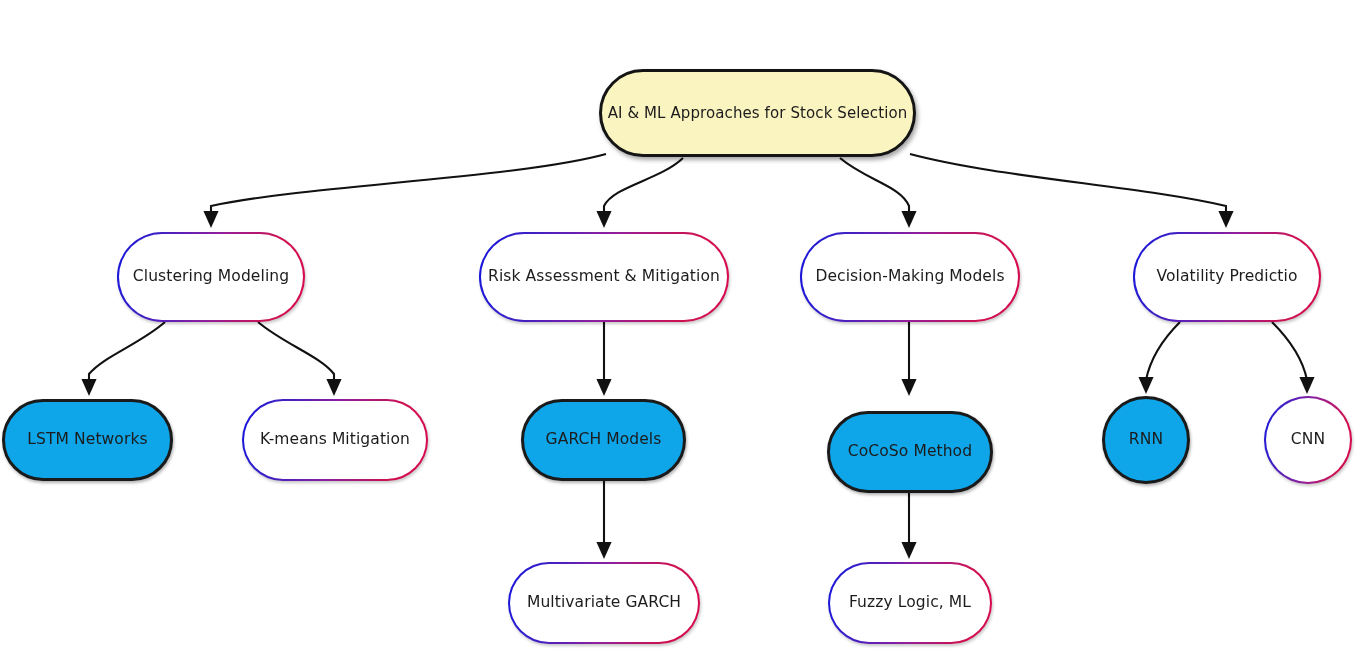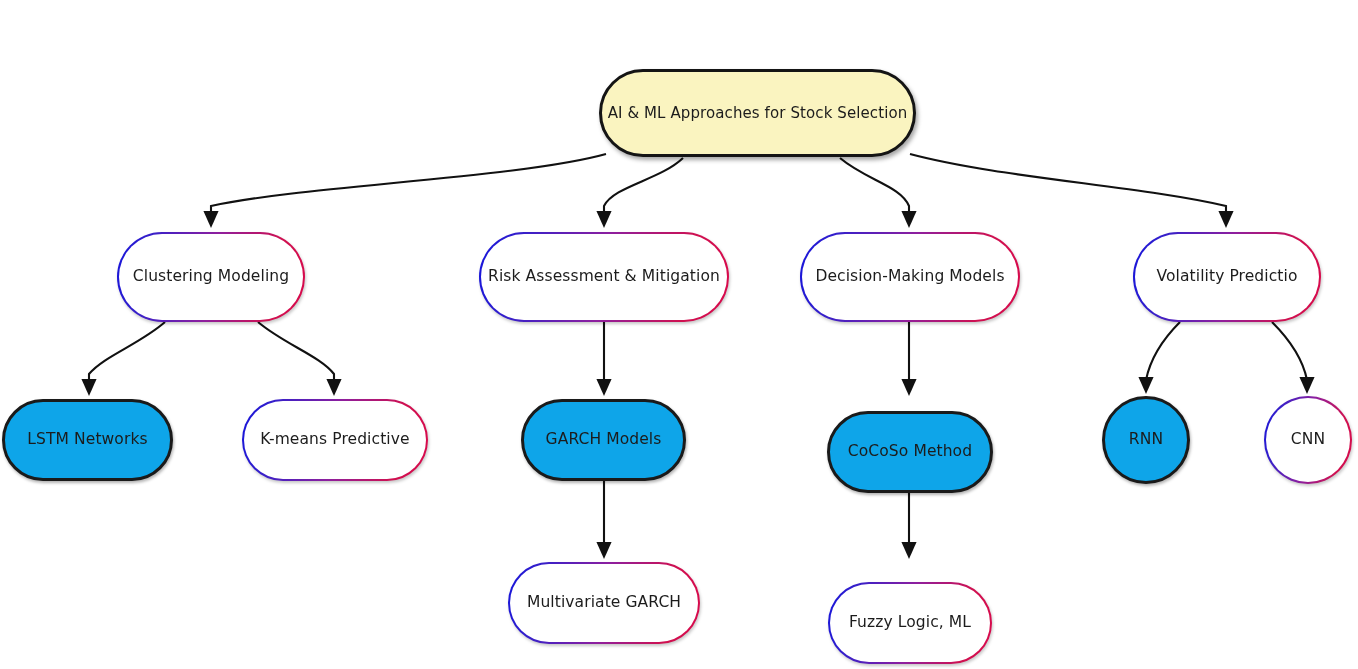--- a/index.html
+++ b/index.html
@@ -107,34 +107,34 @@
       <div class="node grad pill" style="left: 800px; top: 232px; width: 220px; height: 90px;">
         <span class="node-label">Decision-Making Models</span>
       </div>
       <div class="node grad pill" style="left: 1133px; top: 232px; width: 188px; height: 90px;">
         <span class="node-label">Volatility Predictio</span>
       </div>
       <div class="node plain pill" style="left: 2px; top: 399px; width: 171px; height: 82px;">
         <span class="node-label">LSTM Networks</span>
       </div>
       <div class="node grad pill" style="left: 242px; top: 399px; width: 186px; height: 82px;">
-        <span class="node-label">K-means Predictive</span>
+        <span class="node-label">K-means Mitigation</span>
       </div>
       <div class="node plain pill" style="left: 521px; top: 399px; width: 165px; height: 82px;">
         <span class="node-label">GARCH Models</span>
       </div>
       <div class="node plain pill" style="left: 827px; top: 411px; width: 166px; height: 82px;">
         <span class="node-label">CoCoSo Method</span>
       </div>
       <div class="node plain circle" style="left: 1102px; top: 396px; width: 88px; height: 88px;">
         <span class="node-label">RNN</span>
       </div>
       <div class="node grad circle" style="left: 1264px; top: 396px; width: 88px; height: 88px;">
         <span class="node-label">CNN</span>
       </div>
       <div class="node grad pill" style="left: 508px; top: 562px; width: 192px; height: 82px;">
         <span class="node-label">Multivariate GARCH</span>
       </div>
-      <div class="node grad pill" style="left: 828px; top: 562px; width: 164px; height: 82px; margin-top: 20px;">
+      <div class="node grad pill" style="left: 828px; top: 562px; width: 164px; height: 82px;">
         <span class="node-label">Fuzzy Logic, ML</span>
       </div>
     </div>
 </div>
 
 </body></html>

